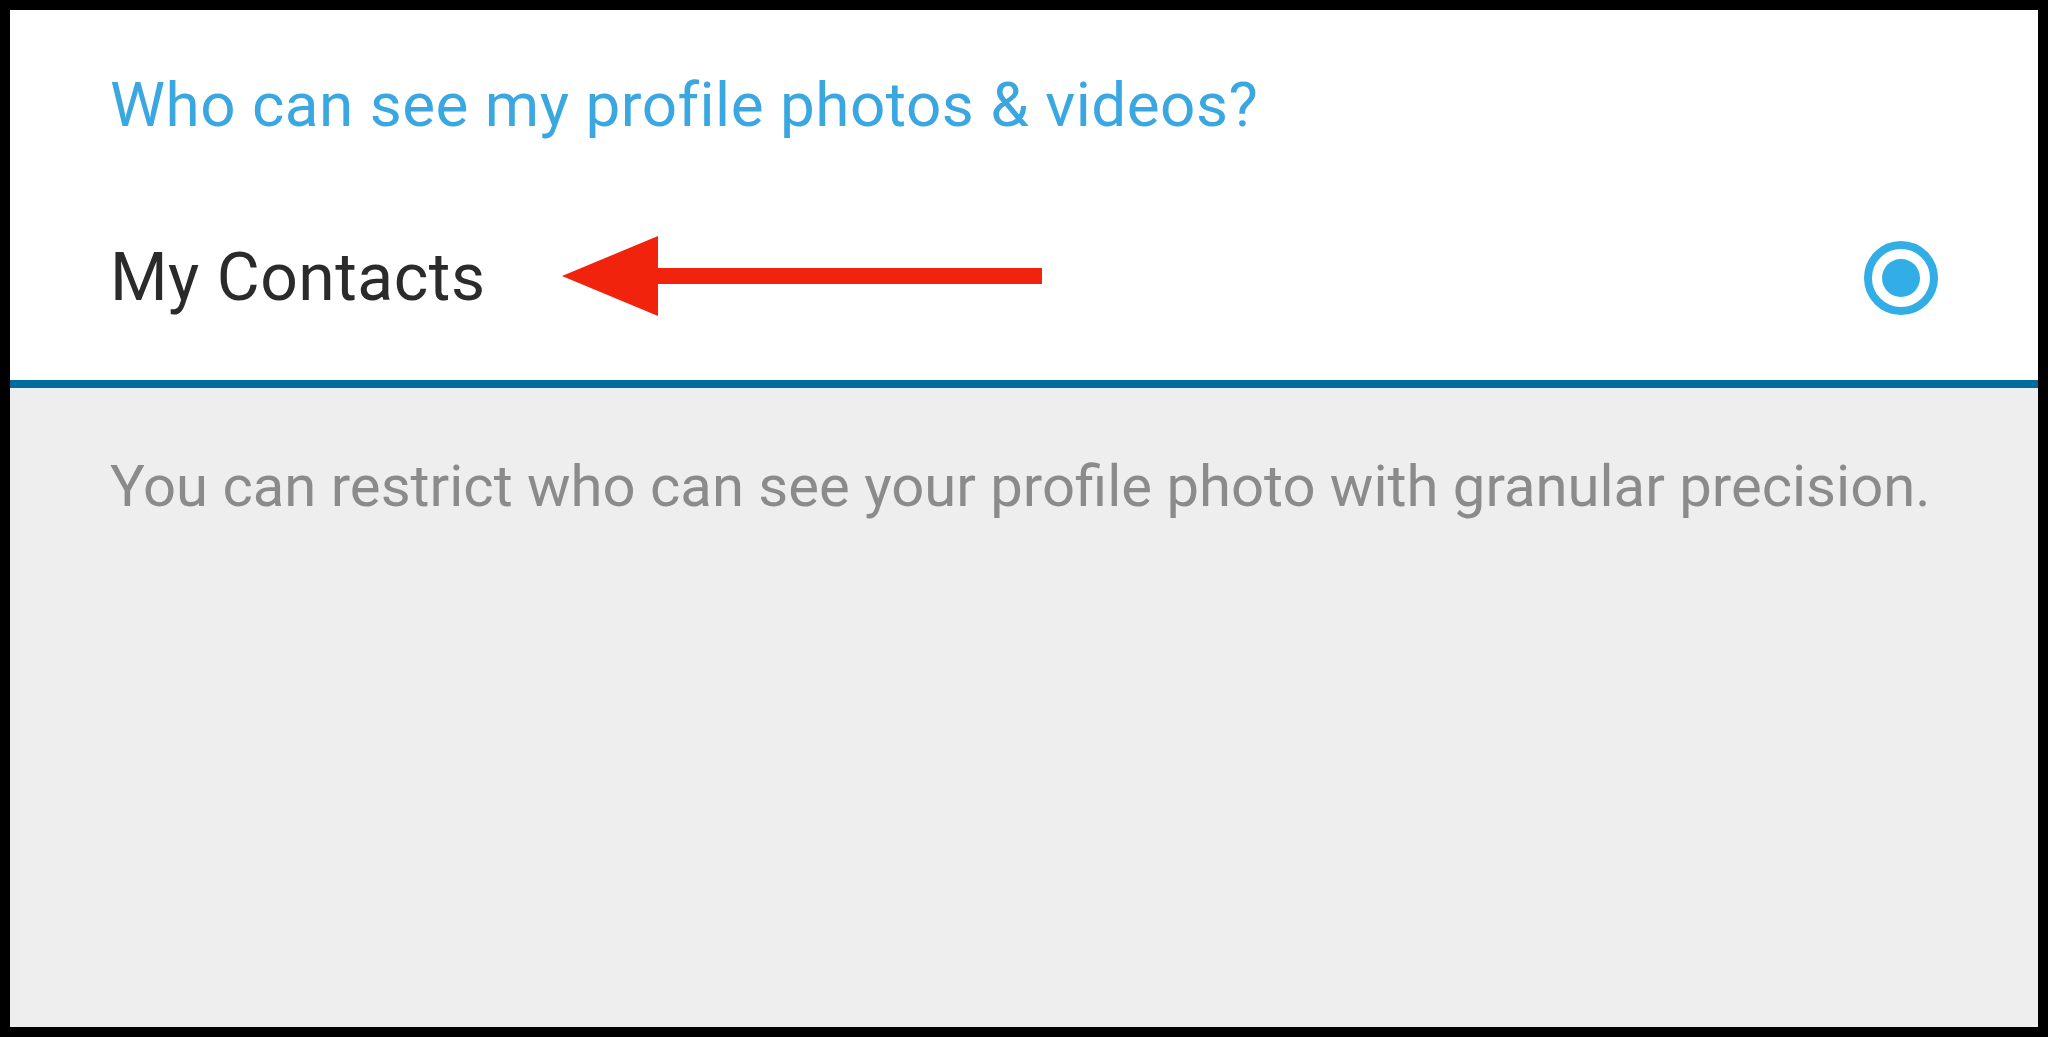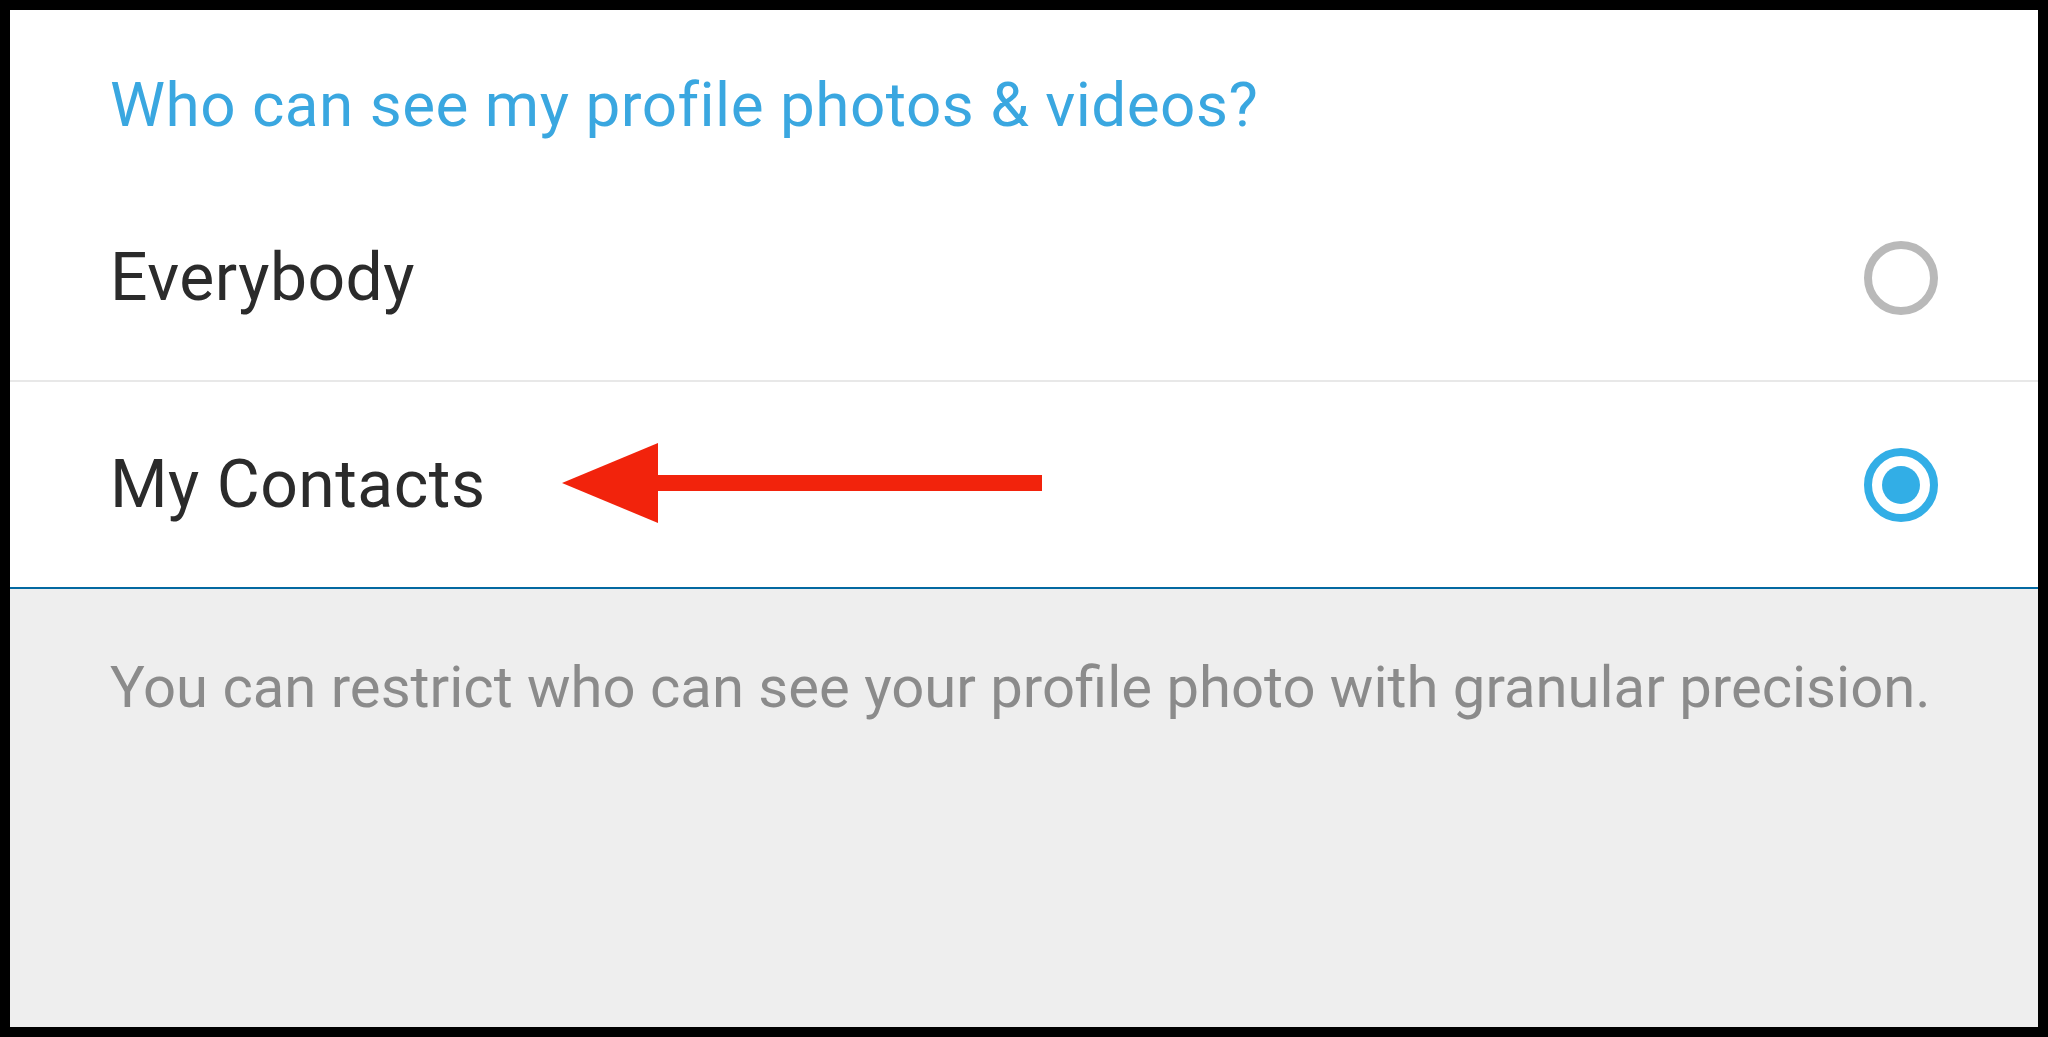--- a/index.html
+++ b/index.html
@@ -71,38 +71,34 @@
   .arrow-wrap {
     position: absolute;
     left: 552px;
     top: 50%;
     transform: translateY(-50%);
     pointer-events: none;
   }
   .footer {
     flex: 1;
     background: #eeeeee;
-    border-top: 2px solid #0369a1;
+    border-top: 8px solid #0369a1;
     padding: 56px 100px 40px 100px;
     color: #8b8b8b;
     font-size: 58px;
     line-height: 1.45;
   }
 </style>
 </head>
 <body>
 
 <div class="frame">
 
   <div class="section-title">Who can see my profile photos &amp; videos?</div>
 
-  <div class="option-row">
-    <span class="option-label">Everybody</span>
-    <span class="radio unselected"></span>
-  </div>
 
   <div class="option-row">
     <span class="option-label">My Contacts</span>
 
     <span class="arrow-wrap">
       <svg width="500" height="110" viewBox="0 0 500 110">
         <line x1="90" y1="55" x2="480" y2="55" stroke="#f2230c" stroke-width="16"></line>
         <polygon points="0,55 96,15 96,95" fill="#f2230c"></polygon>
       </svg>
     </span>

